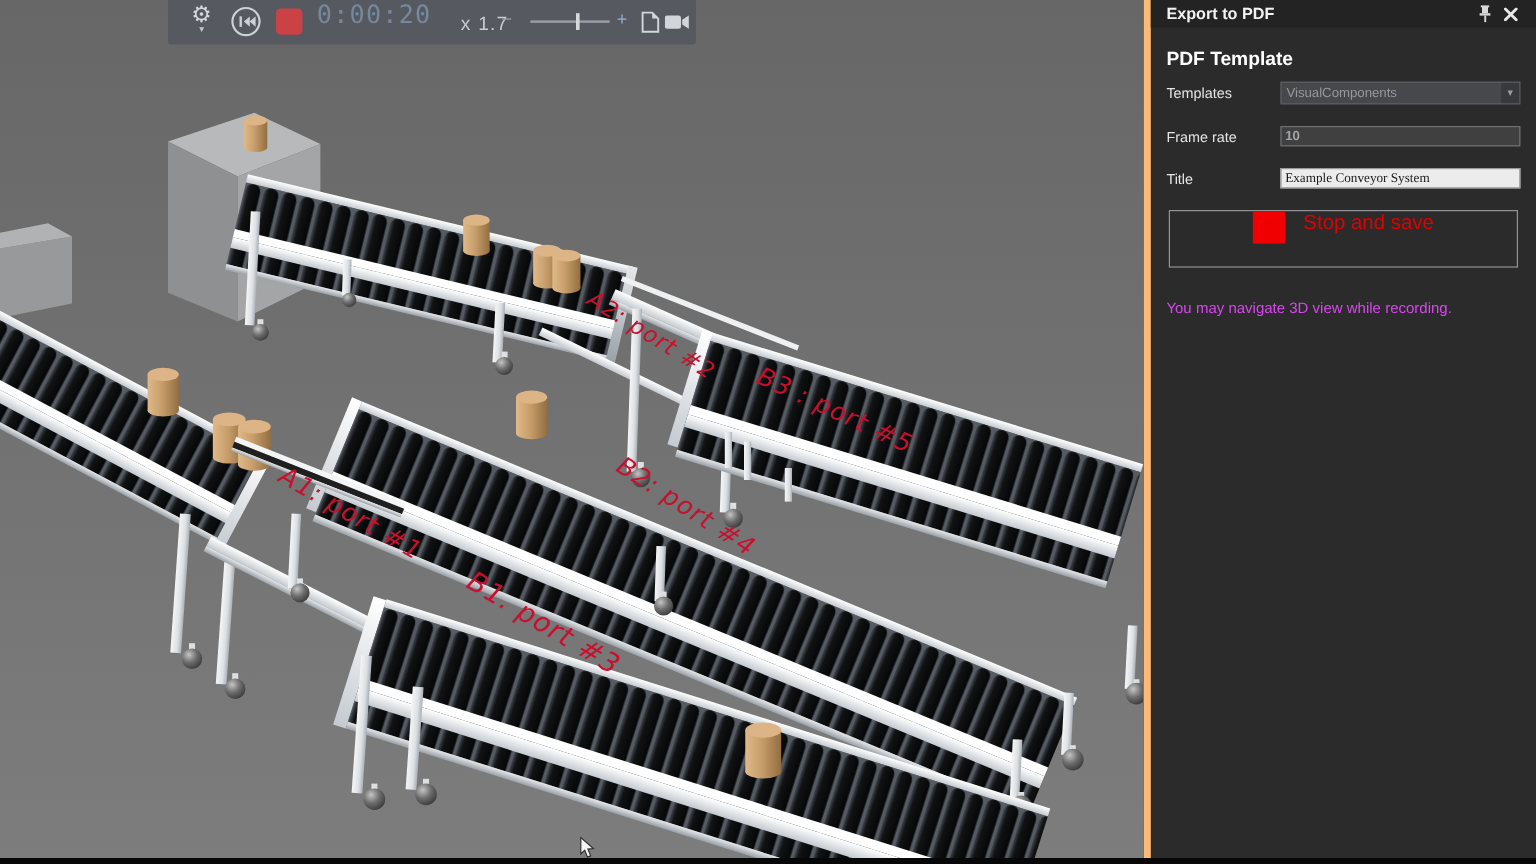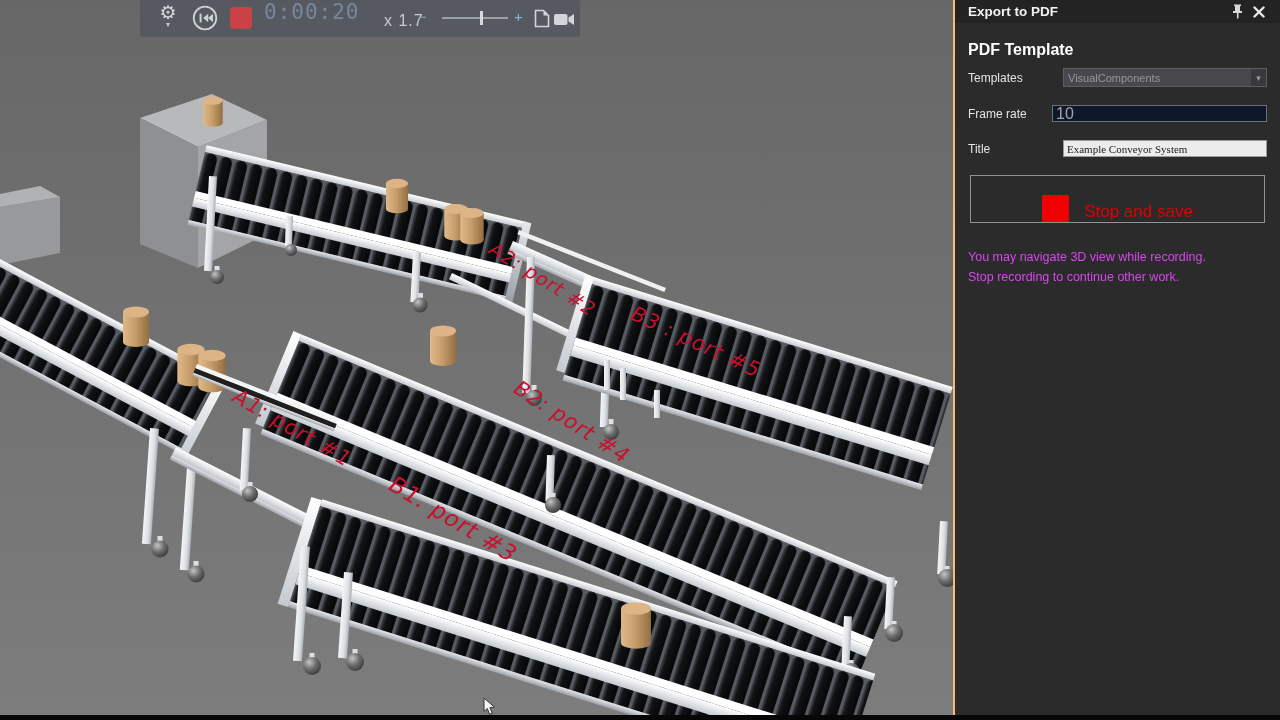--- a/index.html
+++ b/index.html
@@ -24,38 +24,38 @@
   .speed{left:244px;top:12px;font-size:16px;color:#c7ccd1;letter-spacing:1px;}
   .zoomout{left:278px;top:8px;font-size:15px;color:#9aa0a6;cursor:pointer;}
   .slider{left:302px;top:17px;width:66px;height:2px;background:#9aa0a6;cursor:pointer;}
   .slider .thumb{position:absolute;left:38px;top:-6px;width:3px;height:14px;background:#d6dadd;cursor:grab;}
   .zoomin{left:374px;top:8px;font-size:15px;color:#8fb0d4;cursor:pointer;}
   .pdfic{left:394px;top:9px;cursor:pointer;}
   .camic{left:414px;top:12px;cursor:pointer;}
 
   
   #panel{position:absolute;left:953px;top:0;width:327px;height:720px;
-    background:#2b2b2b;border-left:2px solid #fdba74;box-sizing:border-box;color:#e6e6e6;z-index:20;}
+    background:#2b2b2b;border-left:6px solid #fdba74;box-sizing:border-box;color:#e6e6e6;z-index:20;}
   #panel-header{height:23px;background:#232323;display:flex;align-items:center;padding:0 10px 0 13px;}
   #panel-header .title{font-size:13.5px;font-weight:bold;color:#f2f2f2;flex:1;}
   #panel-header .hicon{width:22px;height:16px;display:flex;align-items:center;justify-content:center;cursor:pointer;}
   #panel-body{padding:10px 13px 0 13px;}
   .section-title{font-size:16px;font-weight:bold;color:#ffffff;margin:8px 0 9px 0;}
   .frow{display:flex;align-items:center;margin-bottom:18px;}
   .frow label{width:95px;font-size:12px;color:#e4e4e4;}
   .dropdown{flex:1;height:17px;background:#46484c;border:1px solid #5c5e62;display:flex;align-items:center;cursor:default;}
   .dropdown .dval{flex:1;font-size:11px;color:#96989b;padding-left:4px;white-space:nowrap;overflow:hidden;}
   .dropdown .darrow{width:15px;height:100%;background:#38393c;color:#9a9a9a;font-size:9px;
     display:flex;align-items:center;justify-content:center;}
-  .tinput{flex:1;height:15px;background:#0f172a;border:1px solid #6e7074;color:#a2a4a7;
-    font-size:16px;padding:0 3px;font-family:"Liberation Sans",sans-serif;}
+  .tinput{flex:1;height:15px;background:#404040;border:1px solid #6e7074;color:#a2a4a7;
+    font-size:11px;padding:0 3px;font-family:"Liberation Sans",sans-serif;font-weight:bold;}
   .winput{flex:1;height:15px;background:#ececec;border:1px solid #9a9a9a;color:#1c1c1c;
     font-size:11px;padding:0 3px;font-family:Liberation Serif, serif;}
   #stopsave{margin:16px 2px 0 2px;height:46px;border:1px solid #909294;background:transparent;
-    display:flex;align-items:flex-end;justify-content:center;gap:15px;cursor:pointer;}
+    display:flex;align-items:flex-start;justify-content:center;gap:15px;cursor:pointer;}
   #stopsave .rsq{width:27px;height:27px;background:#f00000;}
   #stopsave .rlabel{font-size:17px;color:#df0000;}
   .note{font-size:12.5px;color:#d946ef;line-height:20px;}
   #notes{margin-top:24px;}
 
   
   #bottombar{position:absolute;left:0;bottom:0;width:1280px;height:5px;background:#070707;z-index:40;}
 
   
   #cursor{position:absolute;left:483px;top:697px;z-index:50;pointer-events:none;}
@@ -380,21 +380,20 @@
         <input class="winput" type="text" value="Example Conveyor System" style="">
       </div>
 
       <div id="stopsave">
         <span class="rsq"></span>
         <span class="rlabel">Stop and save</span>
       </div>
 
       <div id="notes">
         <div class="note">You may navigate 3D view while recording.</div>
-        <div class="note">Stop recording to continue other work.</div>
       </div>
     </div>
   </div>
 
   <div id="bottombar"></div>
 
   <div id="cursor">
     <svg width="13" height="19">
       <path d="M1 1 L1 14.5 L4.3 11.5 L6.6 17.3 L9.2 16.2 L6.9 10.6 L11.5 10.2 Z" fill="#f5f5f5" stroke="#333" stroke-width="1"></path>
     </svg>

